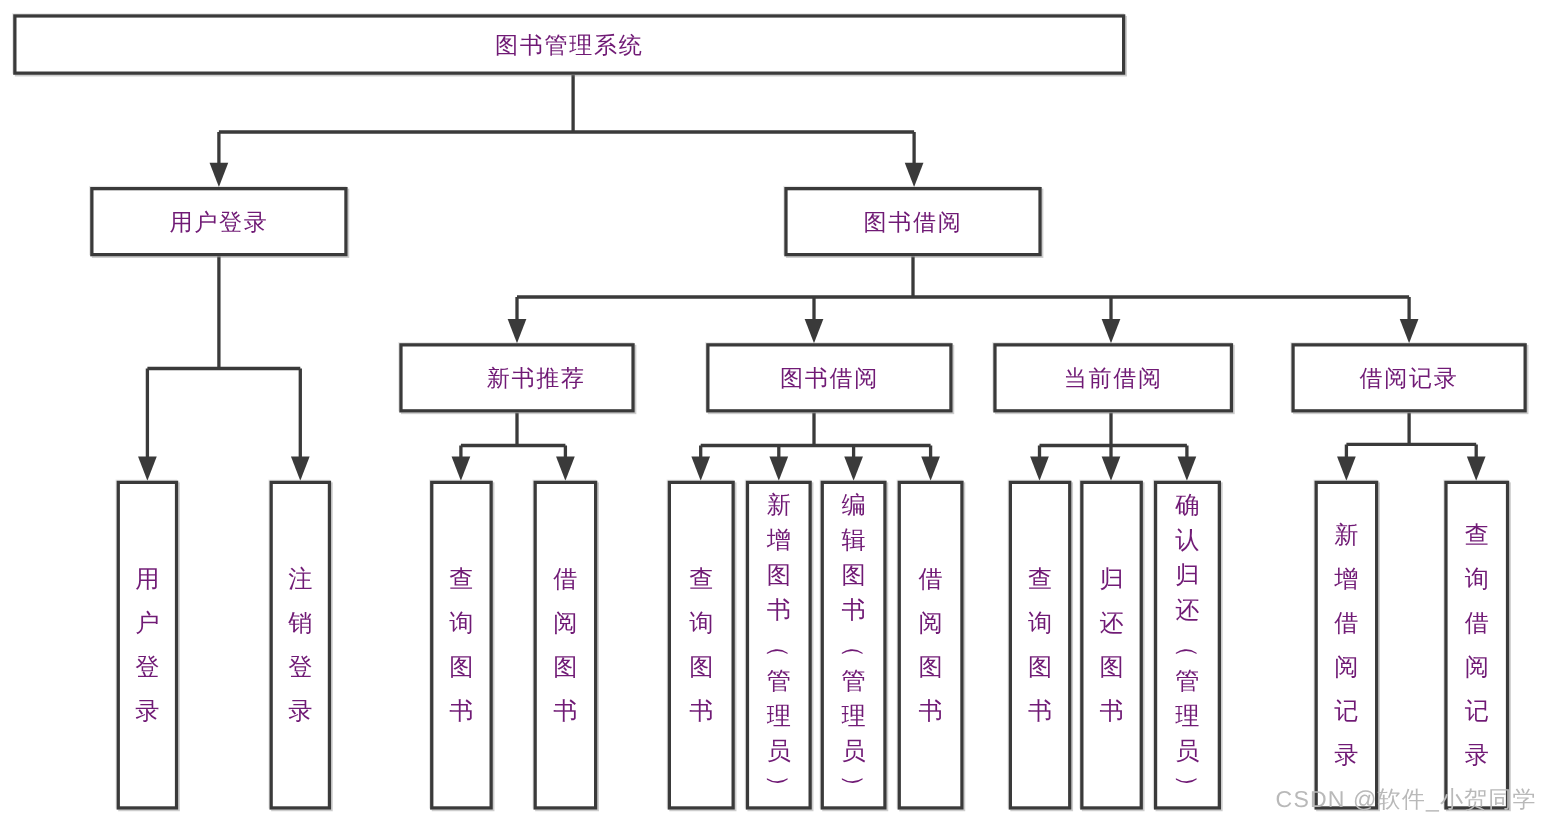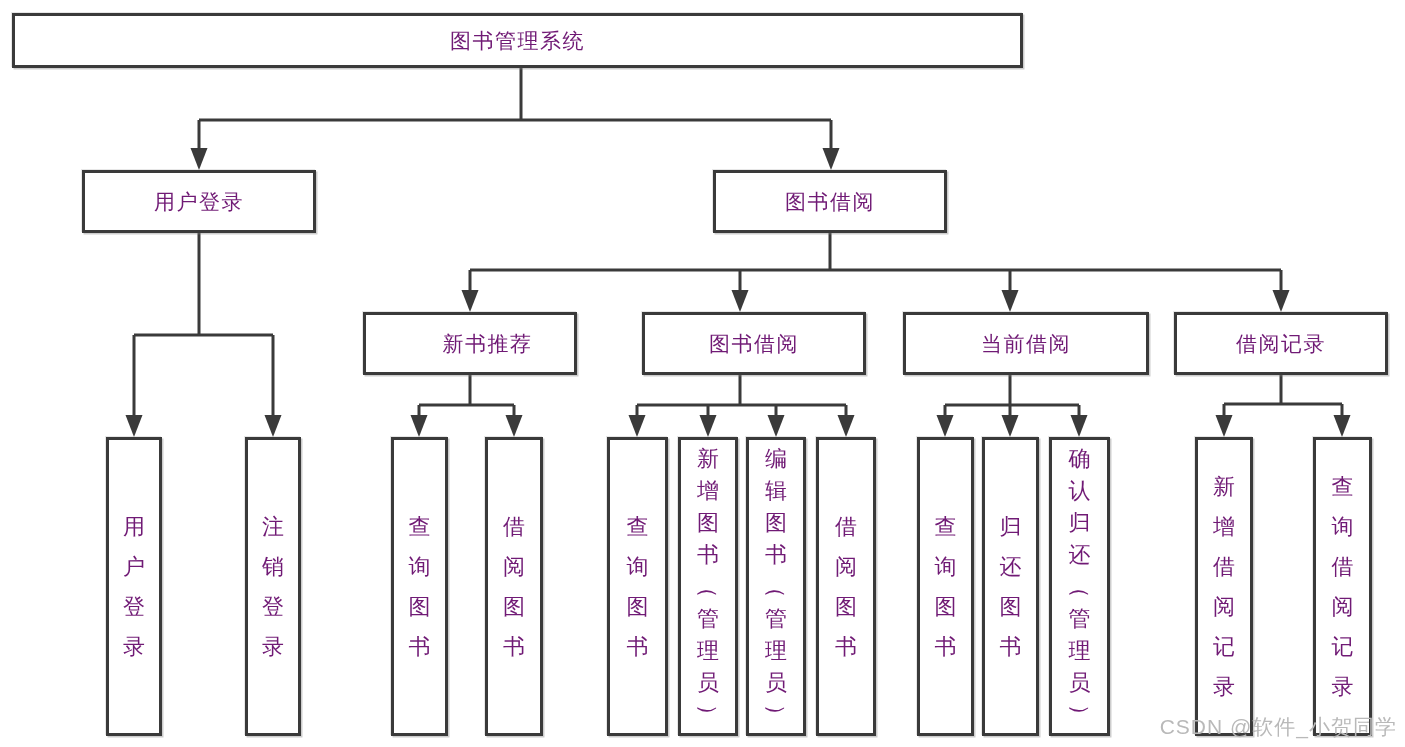--- a/index.html
+++ b/index.html
@@ -86,21 +86,21 @@
   <div class="node hnode" style="left:713px; top:170px; width:234px; height:63px;">
     <span>图书借阅</span>
   </div>
 
   <div class="node hnode" style="left:363px; top:312px; width:214px; height:63px;padding-left:35px;">
     <span>新书推荐</span>
   </div>
   <div class="node hnode" style="left:604px; top:312px; width:224px; height:63px;margin-left:38px;">
     <span>图书借阅</span>
   </div>
-  <div class="node hnode" style="left:903px; top:312px; width:246px; height:63px;">
+  <div class="node hnode" style="left:903px; top:312px; width:218px; height:63px;">
     <span>当前借阅</span>
   </div>
   <div class="node hnode" style="left:1174px; top:312px; width:214px; height:63px;text-align:right;">
     <span>借阅记录</span>
   </div>
 
   <div class="node vnode" style="left:106px; top:437px; width:56px; height:299px;">
       <span class="vchar">用</span>
       <span class="vchar">户</span>
       <span class="vchar">登</span>

